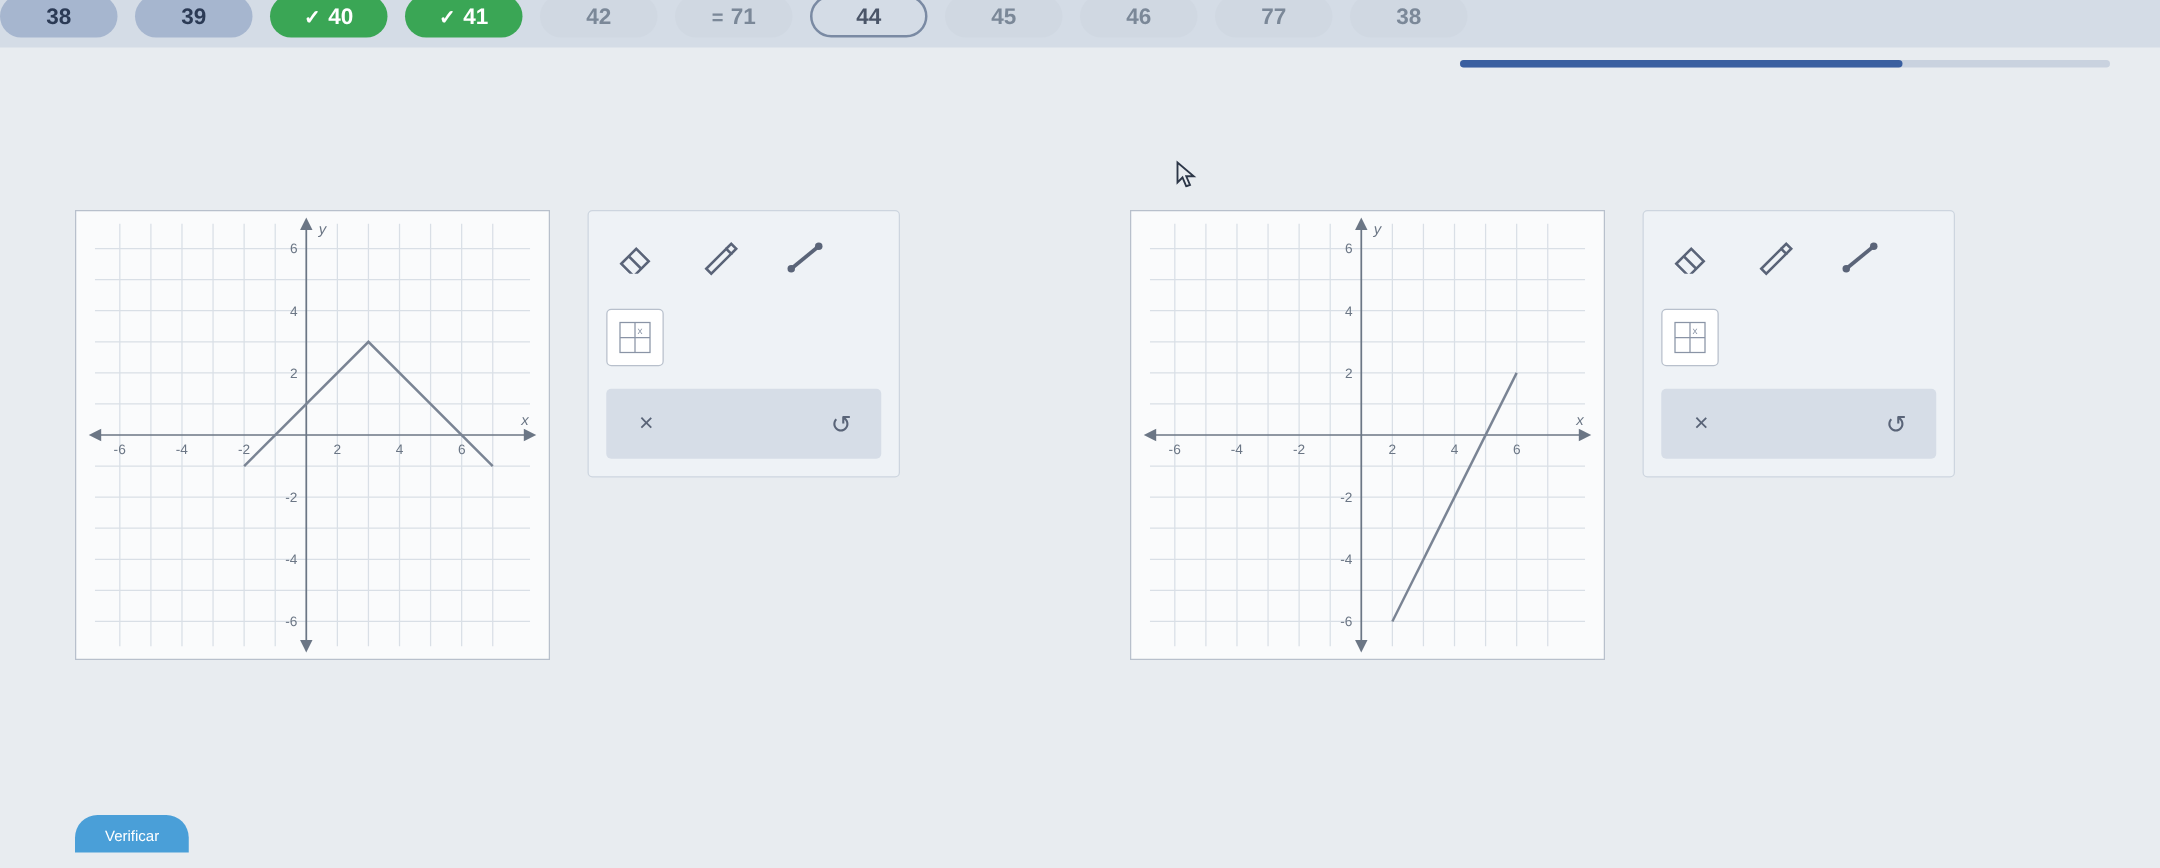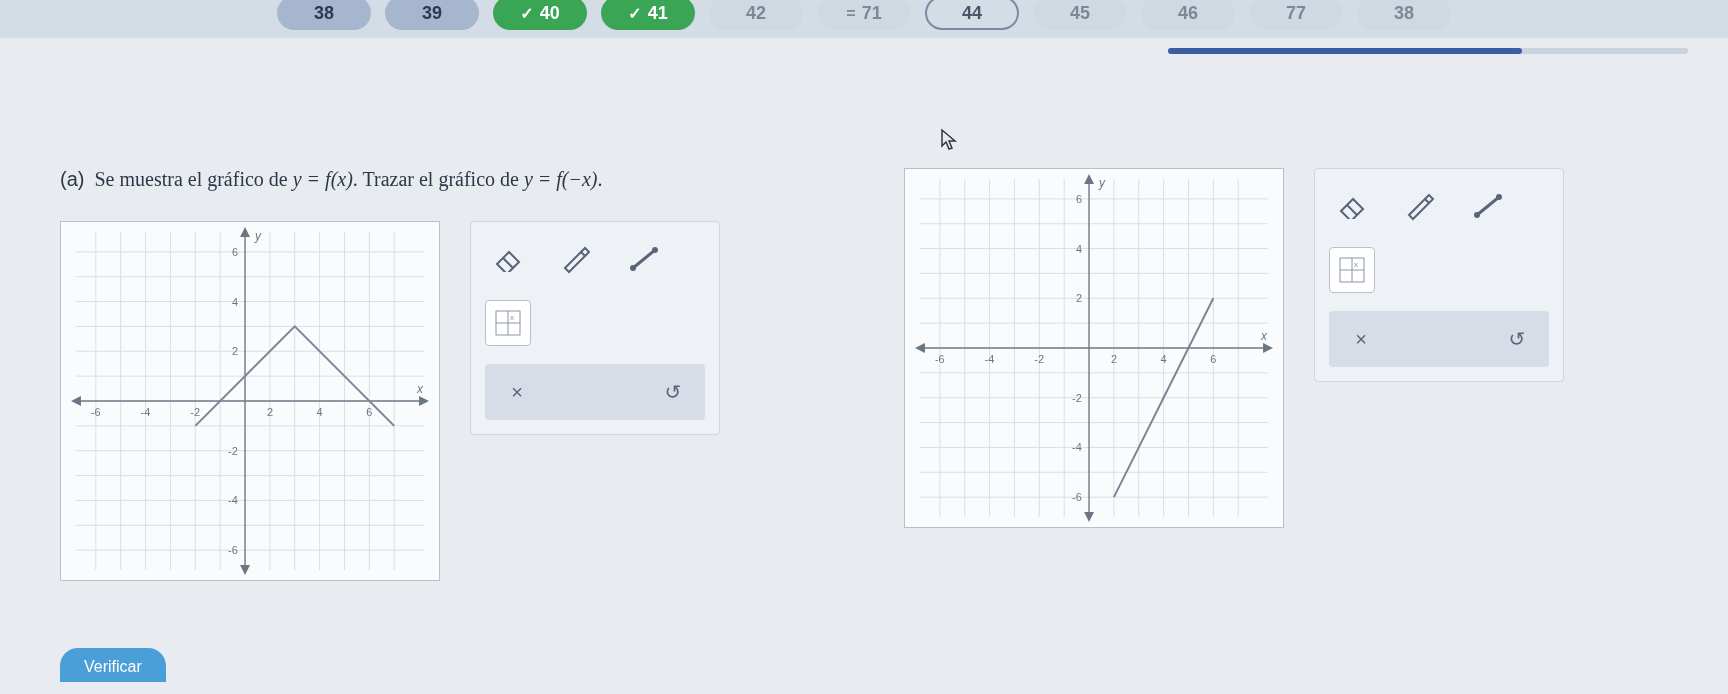--- a/index.html
+++ b/index.html
@@ -11,21 +11,20 @@
     overflow: hidden;
     position: relative;
   }
   .nav-bar {
     display: flex;
     gap: 14px;
     padding: 0 0 12px 0;
     background: #d4dce6;
     align-items: center;
     height: 38px;
-    justify-content: center;
   }
   .nav-pill {
     min-width: 94px;
     height: 34px;
     border-radius: 17px;
     display: flex;
     align-items: center;
     justify-content: center;
     font-size: 18px;
     font-weight: 600;
@@ -116,21 +115,21 @@
   }
   .verify-btn {
     position: absolute;
     bottom: 12px;
     left: 60px;
     background: #4a9fd8;
     color: #fff;
     border: none;
     border-radius: 18px 18px 0 0;
     padding: 10px 24px 6px;
-    font-size: 16px;
+    font-size: 12px;
     font-weight: 500;
     cursor: pointer;
   }
   .cursor-pointer {
     position: absolute;
     top: 128px;
     left: 940px;
     font-size: 22px;
     color: #2d3748;
   }
@@ -183,24 +182,20 @@
 
 <div class="cursor-pointer">
   <svg width="20" height="22" viewBox="0 0 20 22">
       <path d="M2 2 L2 18 L6 14 L9 21 L12 20 L9 13 L15 13 Z" fill="none" stroke="#2d3748" stroke-width="1.5"></path>
     </svg>
 </div>
 
 <div class="content">
 
   <div class="problem">
-    <div class="prompt">
-      <span class="label">(a)</span>&nbsp;
-      <span>Se muestra el gráfico de </span><span class="math">y = f(x)</span><span>. Trazar el gráfico de </span><span class="math">y = f(−x)</span><span>.</span>
-    </div>
     <div class="work-row">
       <div class="graph-box">
         <svg viewBox="0 0 380 360">
 
           <g>
             <line class="grid-line" x1="35" y1="10" x2="35" y2="350"></line>
               <line class="grid-line" x1="60" y1="10" x2="60" y2="350"></line>
               <line class="grid-line" x1="85" y1="10" x2="85" y2="350"></line>
               <line class="grid-line" x1="110" y1="10" x2="110" y2="350"></line>
               <line class="grid-line" x1="135" y1="10" x2="135" y2="350"></line>

